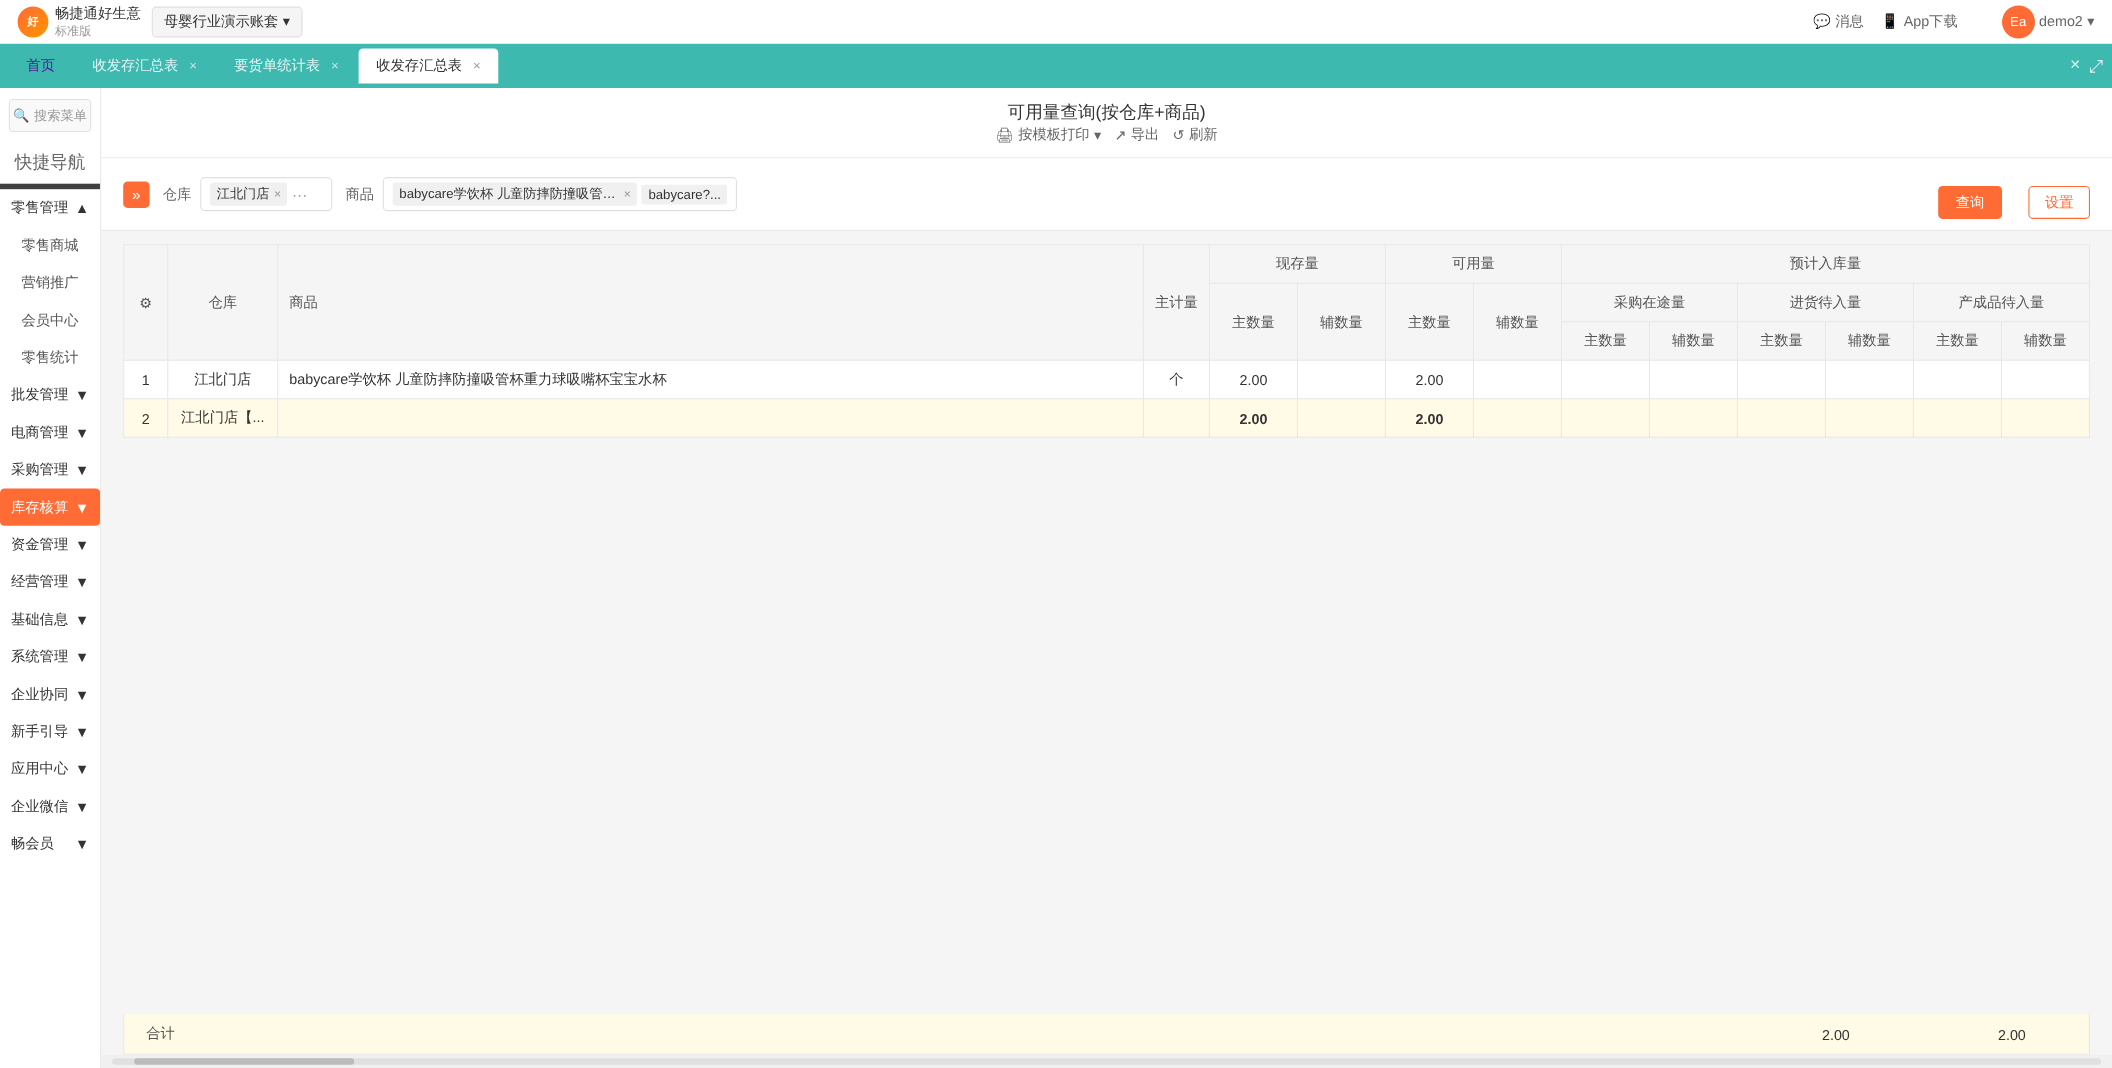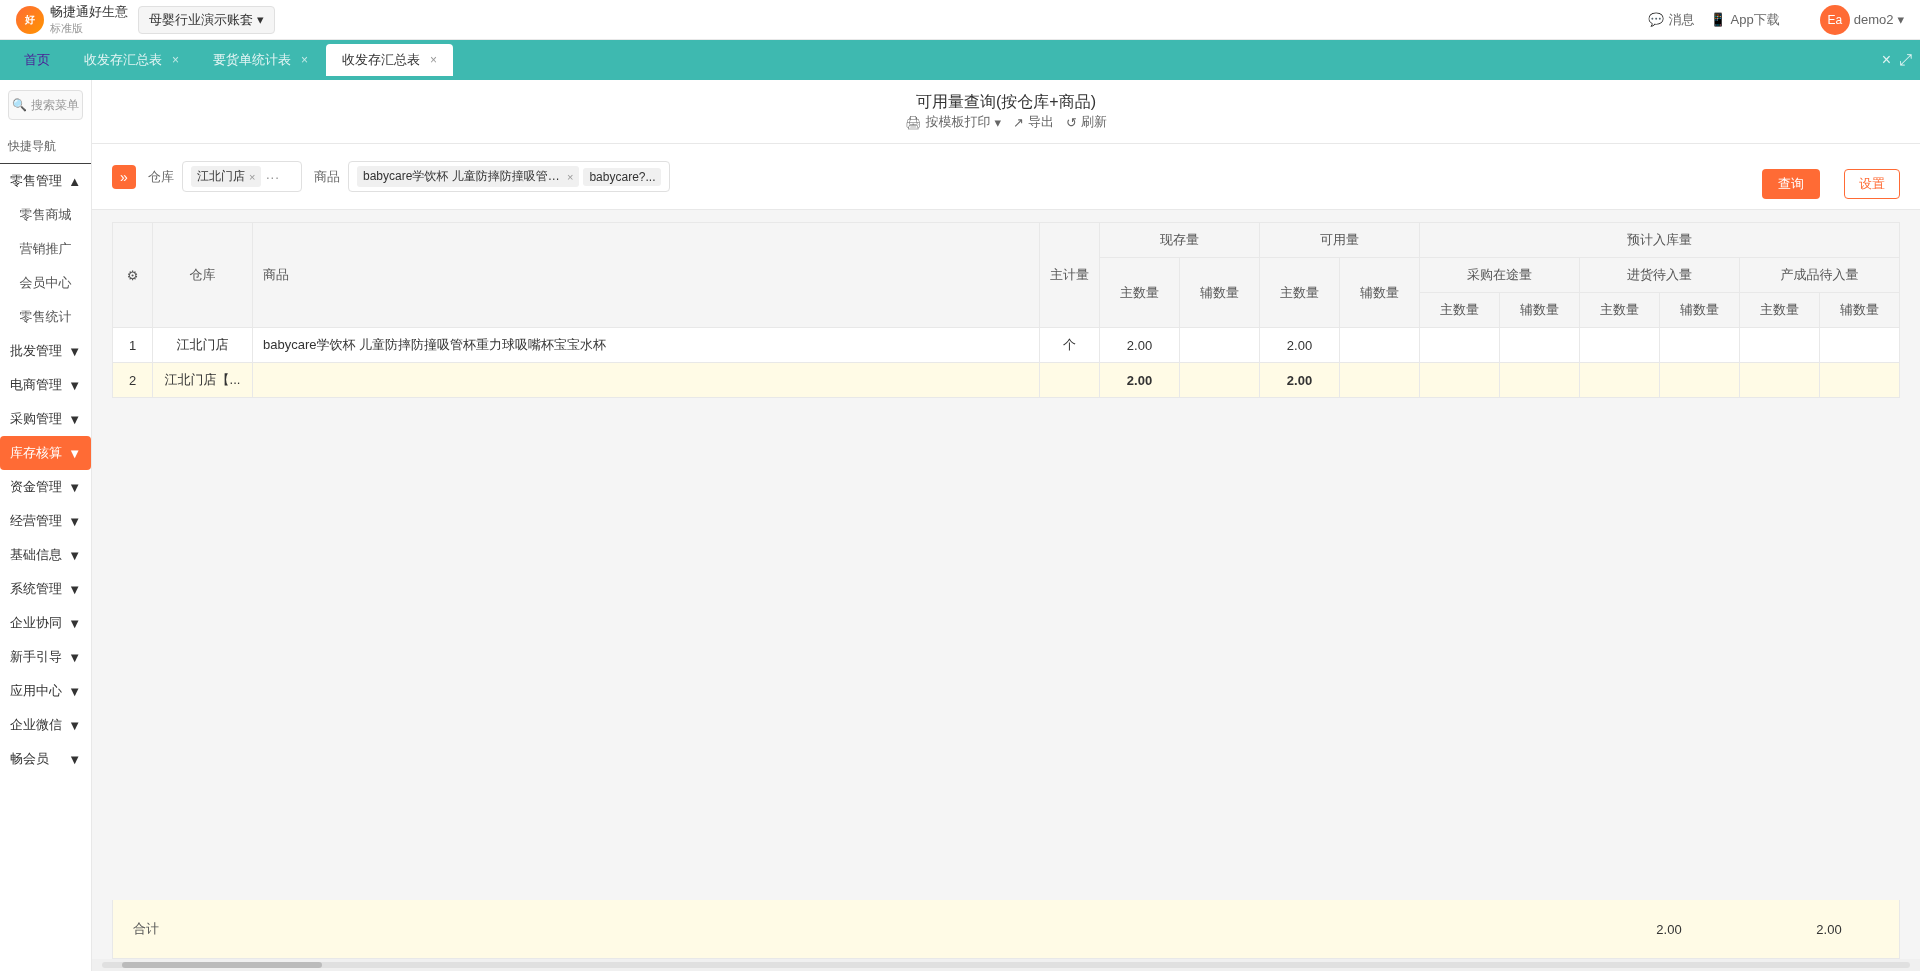--- a/index.html
+++ b/index.html
@@ -26,21 +26,21 @@
     .nav-right { margin-left: auto; display: flex; align-items: center; gap: 8px; }
     .nav-icon-btn { color: rgba(255,255,255,0.85); cursor: pointer; font-size: 16px; }
 
     
     .main-layout { display: flex; flex: 1; overflow: hidden; }
 
     
     .sidebar { width: 92px; background: #fff; border-right: 1px solid #e8e8e8; display: flex; flex-direction: column; flex-shrink: 0; overflow-y: auto; }
     .sidebar-search { padding: 10px 8px; }
     .sidebar-search-btn { width: 100%; height: 30px; border: 1px solid #e0e0e0; border-radius: 4px; background: #f9f9f9; font-size: 12px; color: #999; cursor: pointer; display: flex; align-items: center; justify-content: center; gap: 4px; }
-    .sidebar-nav-btn { padding: 8px; text-align: left; font-size: 12px; color: #666; cursor: pointer; display: block; border-bottom: 1px solid #404040; }
+    .sidebar-nav-btn { padding: 8px; text-align: center; font-size: 16px; color: #666; cursor: pointer; display: block; border-bottom: 5px solid #404040; }
     .sidebar-group { }
     .sidebar-group-header { display: flex; align-items: center; justify-content: space-between; padding: 8px 10px; font-size: 13px; color: #333; font-weight: 500; cursor: pointer; }
     .sidebar-item { padding: 8px 10px; font-size: 13px; color: #555; cursor: pointer; text-align: center; }
 
     
     .content { flex: 1; overflow: auto; display: flex; flex-direction: column; }
     .page-header { background: #fff; padding: 12px 20px; border-bottom: 1px solid #e8e8e8; display: flex; align-items: center; justify-content: space-between; flex-shrink: 0; flex-direction: column; }
     .page-title { font-size: 16px; font-weight: 500; color: #333; }
     .page-actions { display: flex; align-items: center; gap: 12px; }
     .action-btn { display: flex; align-items: center; gap: 4px; font-size: 13px; color: #666; cursor: pointer; }
@@ -64,21 +64,21 @@
     .data-table th, .data-table td { border: 1px solid #e8e8e8; padding: 8px 10px; font-size: 13px; text-align: center; }
     .data-table th { background: #f5f5f5; color: #555; font-weight: 500; }
     .data-table td { color: #333; }
     .data-table .col-no { width: 40px; }
     .data-table .col-warehouse { width: 100px; }
     .data-table .col-product { text-align: left; }
     .data-table .col-unit { width: 60px; }
     .data-table .col-num { width: 80px; }
 
     
-    .table-footer { background: #fffbe6; border: 1px solid #e8e8e8; border-top: none; padding: 20px 10px; display: flex; align-items: center; }
+    .table-footer { background: #fffbe6; border: 1px solid #e8e8e8; border-top: none; padding: 9px 10px; display: flex; align-items: center; }
     .footer-label { font-size: 13px; color: #555; margin-right: auto; padding-left: 10px; }
     .footer-cell { width: 80px; text-align: center; font-size: 13px; font-weight: 500; color: #333; }
 
     
     .scroll-bar-area { height: 12px; background: #f0f0f0; display: flex; align-items: center; padding: 0 10px; }
     .scroll-bar-track { flex: 1; height: 6px; background: #e0e0e0; border-radius: 3px; position: relative; }
     .scroll-bar-thumb { width: 200px; height: 6px; background: #bbb; border-radius: 3px; position: absolute; left: 20px; }
   </style>
 </head>
 <body>

